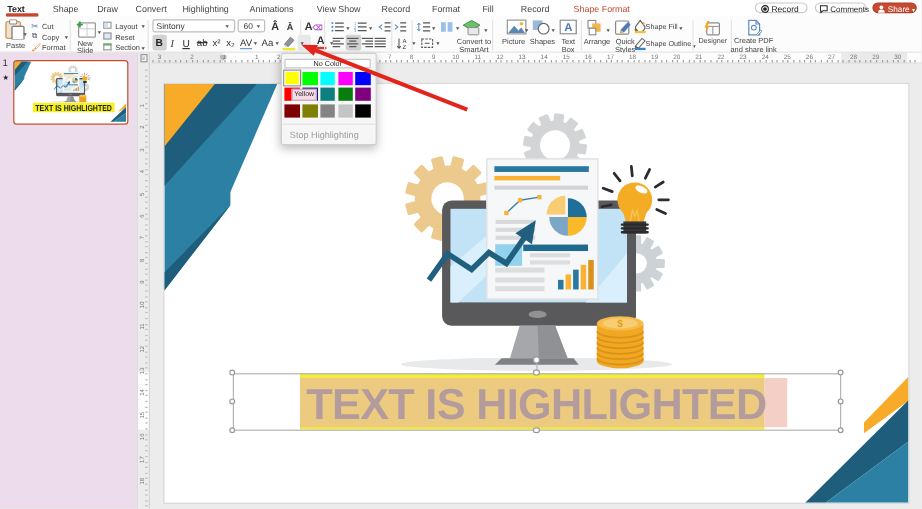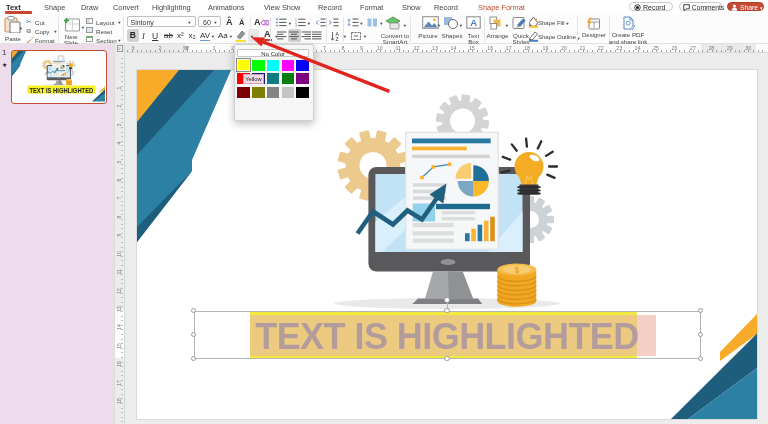--- a/index.html
+++ b/index.html
@@ -33,21 +33,21 @@
   <div id="menubar">
     <span class="tab home" style="left:6px;">Text</span>
     <span class="tab" style="left:44px;">Shape</span>
     <span class="tab" style="left:81px;">Draw</span>
     <span class="tab" style="left:113px;">Convert</span>
     <span class="tab" style="left:152px;">Highlighting</span>
     <span class="tab" style="left:208px;">Animations</span>
     <span class="tab" style="left:264px;">View Show</span>
     <span class="tab" style="left:318px;">Record</span>
     <span class="tab" style="left:360px;">Format</span>
-    <span class="tab" style="left:402px;">Show</span>
+    <span class="tab" style="left:402px;">Fill</span>
     <span class="tab" style="left:434px;">Record</span>
     <span class="tab red" style="left:478px;">Shape Format</span>
     <div id="homeline"></div>
 
   <div class="topbtn" style="left:629px; width:44px; white-space:nowrap; padding-top:1px;">
     <svg width="7" height="7" viewBox="0 0 10 10" style="vertical-align:-1px;">
           <circle cx="5" cy="5" r="4" fill="none" stroke="#222" stroke-width="1.3"></circle>
           <circle cx="5" cy="5" r="2.2" fill="#222"></circle>
         </svg> Record</div>
   <div class="topbtn" style="left:679px; width:43px; white-space:nowrap; padding-top:1px; padding-left:3px; font-size:6.7px;">
@@ -855,20 +855,22 @@
       <div class="abs" style="left:252.05px; top:73.3px; width:12.6px; height:10.9px; background:#16167f;"></div>
       <div class="abs" style="left:266.8px; top:73.3px; width:12.6px; height:10.9px; background:#0e7f80;"></div>
       <div class="abs" style="left:281.55px; top:73.3px; width:12.6px; height:10.9px; background:#077d0e;"></div>
       <div class="abs" style="left:296.3px; top:73.3px; width:12.6px; height:10.9px; background:#7f017f;"></div>
       <div class="abs" style="left:237.3px; top:86.8px; width:12.6px; height:10.9px; background:#7f0000;"></div>
       <div class="abs" style="left:252.05px; top:86.8px; width:12.6px; height:10.9px; background:#7f7f05;"></div>
       <div class="abs" style="left:266.8px; top:86.8px; width:12.6px; height:10.9px; background:#848484;"></div>
       <div class="abs" style="left:281.55px; top:86.8px; width:12.6px; height:10.9px; background:#c4c4c4;"></div>
       <div class="abs" style="left:296.3px; top:86.8px; width:12.6px; height:10.9px; background:#000000;"></div>
       <div class="abs" style="left:235.8px; top:58.3px; width:15.6px; height:13.9px; border:1px solid #8a8a8a; outline:1px solid #f4f4f4; outline-offset:-2px;"></div>
+  <div class="abs" style="left:234.5px; top:102.8px; width:78px; height:17.5px; border-top:1px solid #e2e2e2;
+       font-size:7.6px; color:#9b9b9b; padding:4.5px 0 0 7px;">Stop Highlighting</div>
   <div class="abs" style="left:243.2px; top:74.2px; width:20.5px; height:10px; background:#f5dbe7; border:0.8px solid #caa8bb;
        font-size:5.8px; color:#222; text-align:center; line-height:9.5px;">Yellow</div>
 
   <svg class="abs" style="left:0; top:0; pointer-events:none;" width="768" height="424">
     <line x1="262" y1="41.5" x2="389.4" y2="91.4" stroke="#e3241d" stroke-width="3.4"></line>
     <polygon points="251,37.2 261.4,46.4 264.9,37.5" fill="#e3241d"></polygon>
   </svg>
 
 </div>
 

